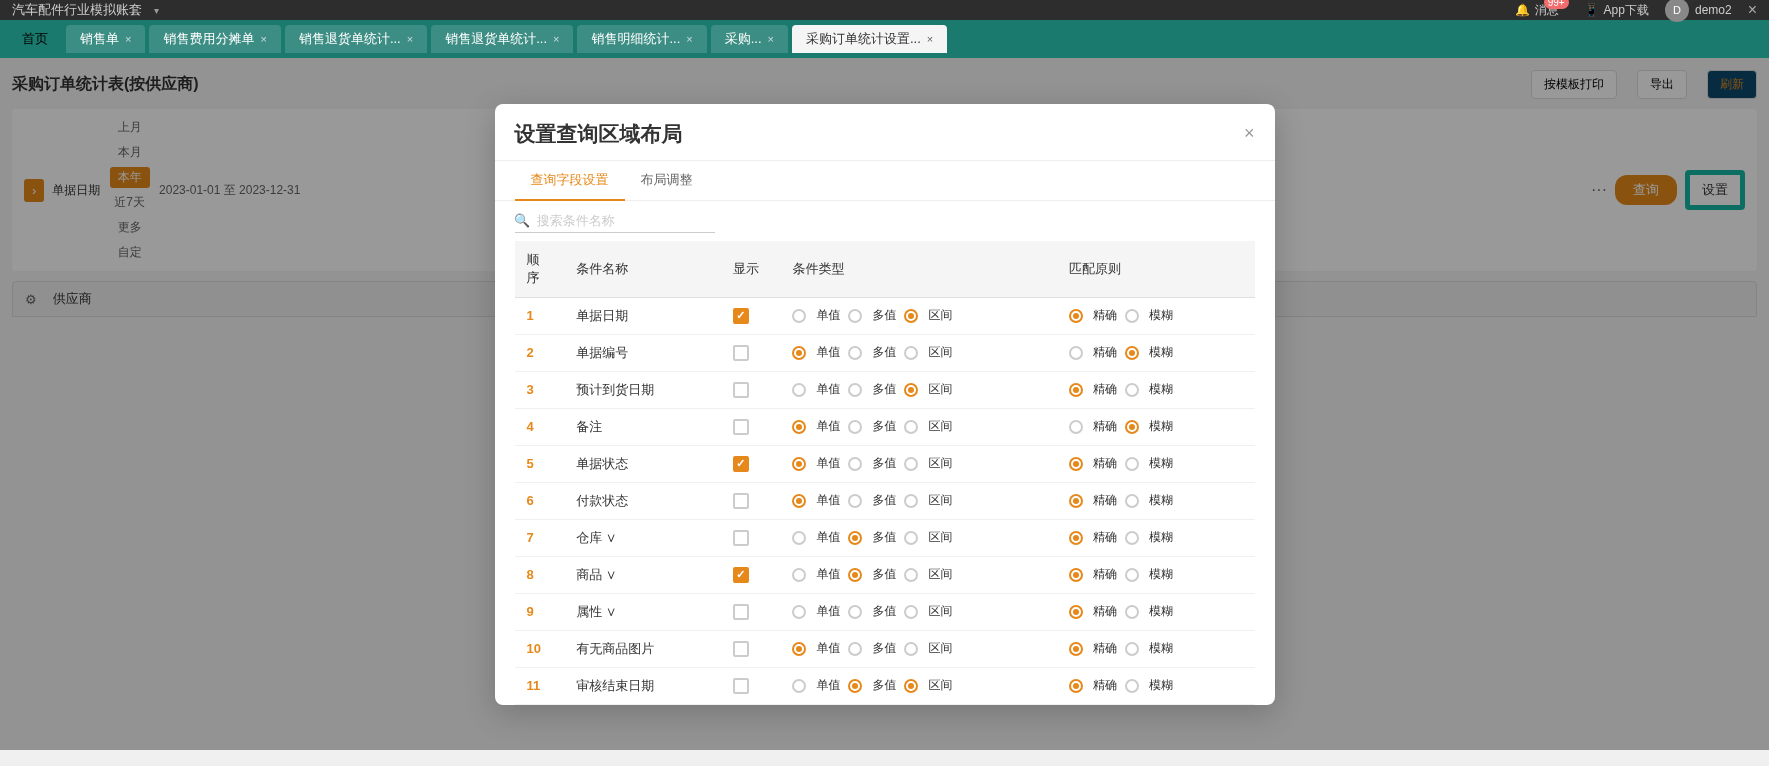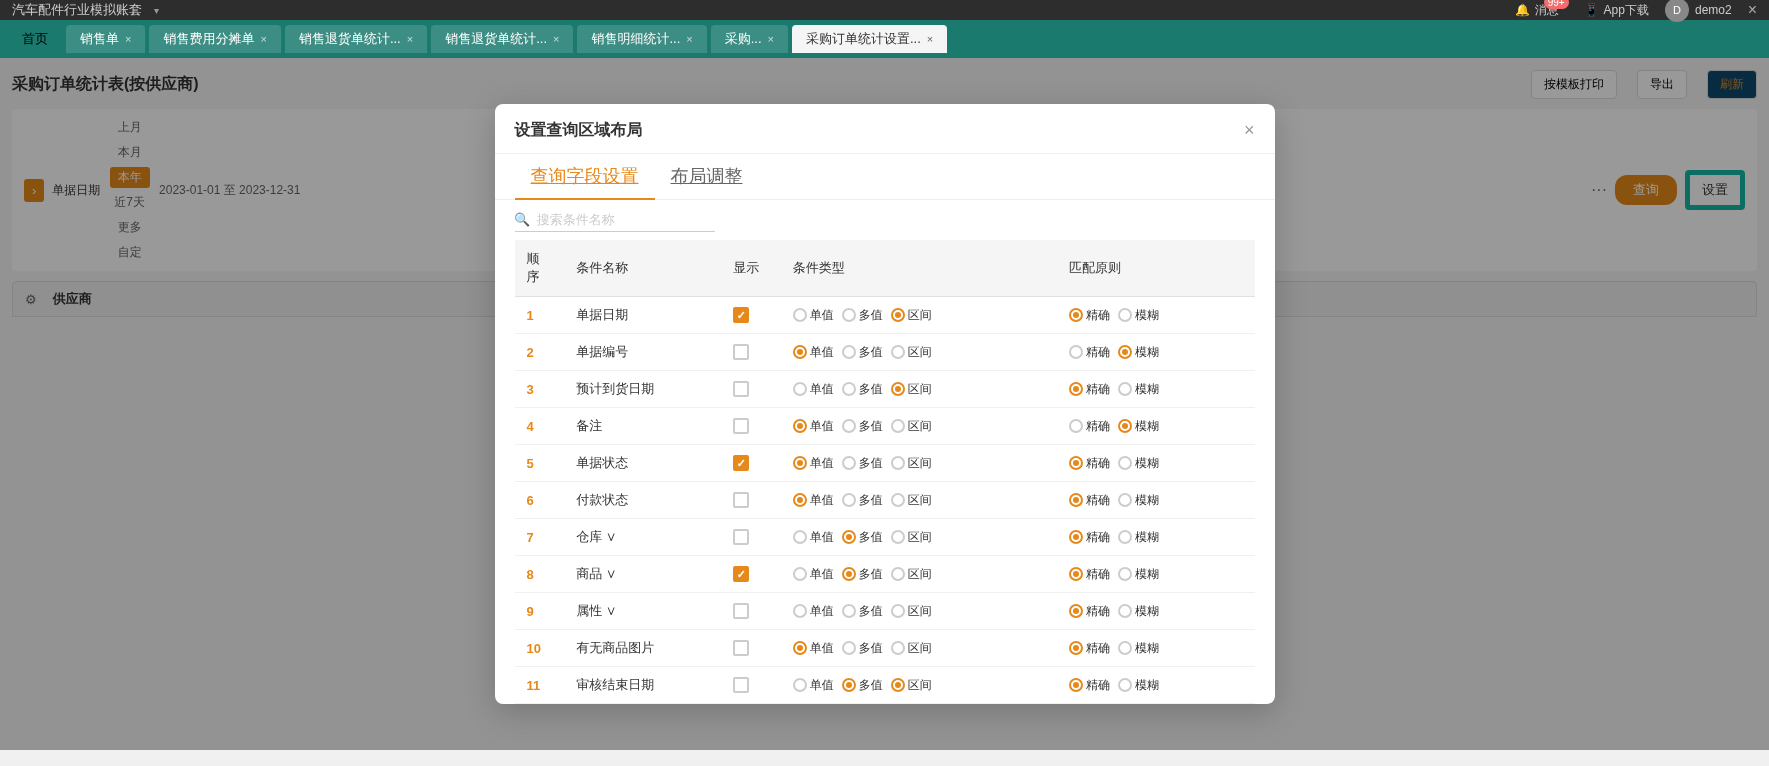--- a/index.html
+++ b/index.html
@@ -100,21 +100,21 @@
     
     .table-header {
       background: #f0f0f0;
       border: 1px solid #ddd;
       display: flex;
       align-items: center;
       padding: 8px 12px;
       border-radius: 4px 4px 0 0;
     }
     .table-header .gear-icon { color: #666; margin-right: 16px; cursor: pointer; }
-    .col-header { font-weight: bold; color: #333; flex: 1; font-size: 13px; }
+    .col-header { font-weight: normal; color: #333; flex: 1; font-size: 13px; }
 
     
     .overlay {
       position: absolute;
       top: 0; left: 0; right: 0; bottom: 0;
       background: rgba(0,0,0,0.4);
       display: flex;
       align-items: center;
       justify-content: center;
       z-index: 100;
@@ -130,38 +130,37 @@
       display: flex;
       flex-direction: column;
     }
     .modal-header {
       display: flex;
       align-items: center;
       justify-content: space-between;
       padding: 16px 20px 12px;
       border-bottom: 1px solid #eee;
     }
-    .modal-title { font-size: 16px; font-weight: bold; color: #333; }
+    .modal-title { font-size: 21px; font-weight: bold; color: #333; }
     .modal-close { color: #999; font-size: 18px; cursor: pointer; border: none; background: none; }
 
     
     .modal-tabs {
       display: flex;
       padding: 0 20px;
       border-bottom: 1px solid #eee;
       gap: 0;
     }
     .modal-tab {
       padding: 10px 16px;
-      font-size: 18px;
+      font-size: 13px;
       color: #666;
       cursor: pointer;
       border-bottom: 2px solid transparent;
       margin-bottom: -1px;
-      text-decoration: underline;
     }
     .modal-tab.active {
       color: #e6891a;
       border-bottom: 2px solid #e6891a;
     }
 
     
     .modal-search {
       padding: 12px 20px 8px;
     }
@@ -213,21 +212,21 @@
 
     .seq-num { color: #e6891a; font-weight: bold; }
     .col-order { width: 50px; }
     .col-name { width: 160px; }
     .col-show { width: 60px; }
     .col-type { width: 280px; }
     .col-match { width: 200px; }
 
     
     .radio-group { display: flex; align-items: center; gap: 8px; }
-    .radio-item { display: flex; align-items: center; gap: 3px; cursor: pointer; }
+    .radio-item { display: flex; align-items: center; gap: 10px; cursor: pointer; }
     .radio-circle {
       width: 14px; height: 14px;
       border-radius: 50%;
       border: 2px solid #ccc;
       display: flex; align-items: center; justify-content: center;
       flex-shrink: 0;
     }
     .radio-circle.checked { border-color: #e6891a; }
     .radio-circle.checked::after {
       content: '';

